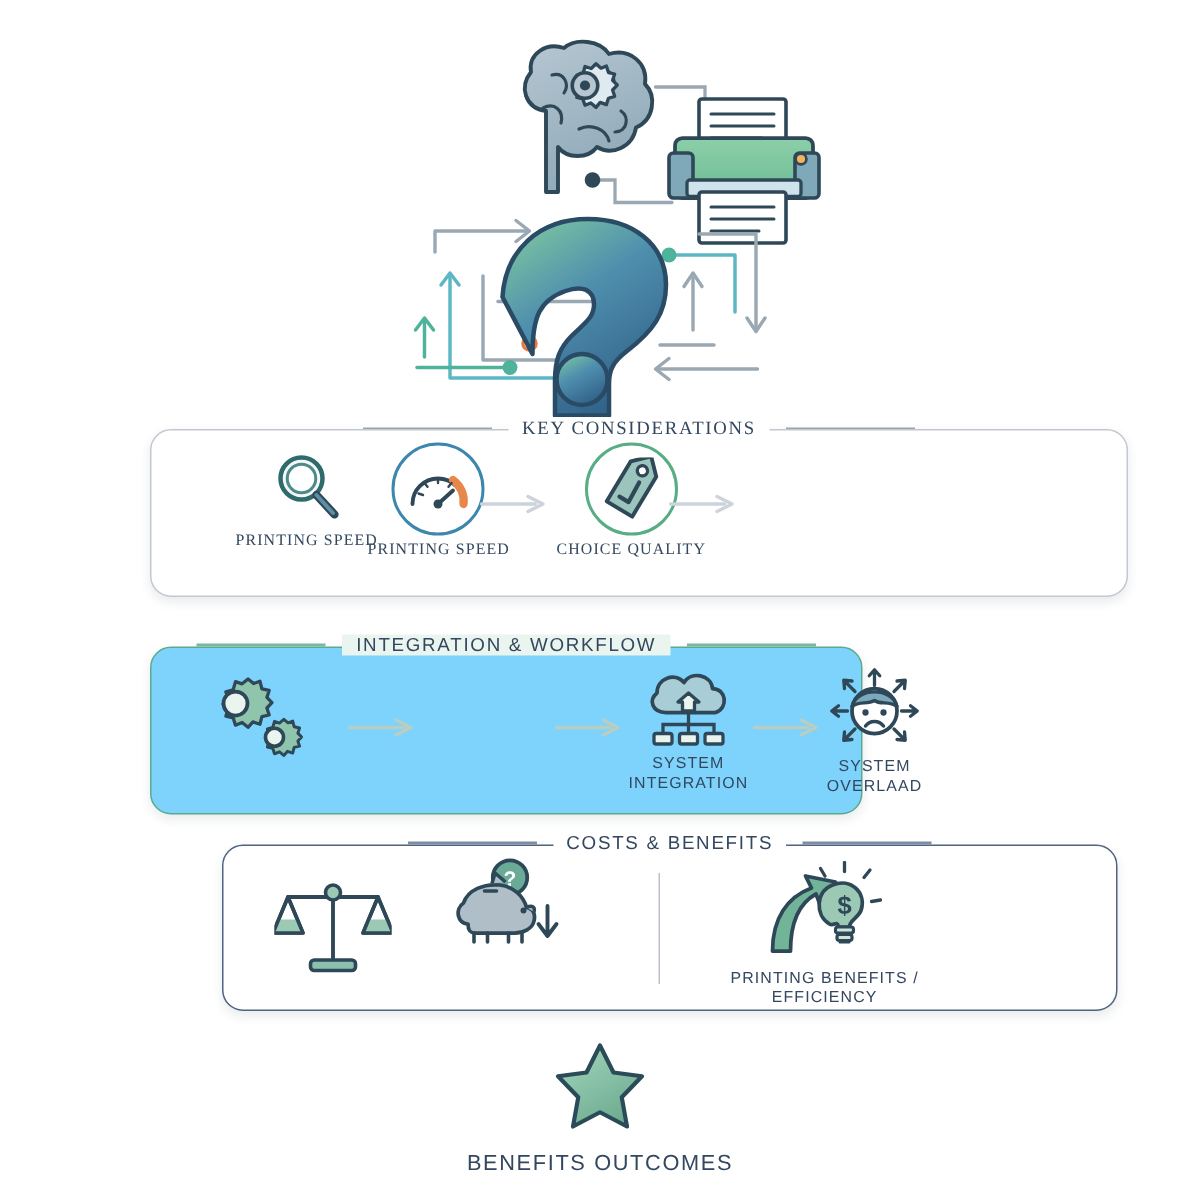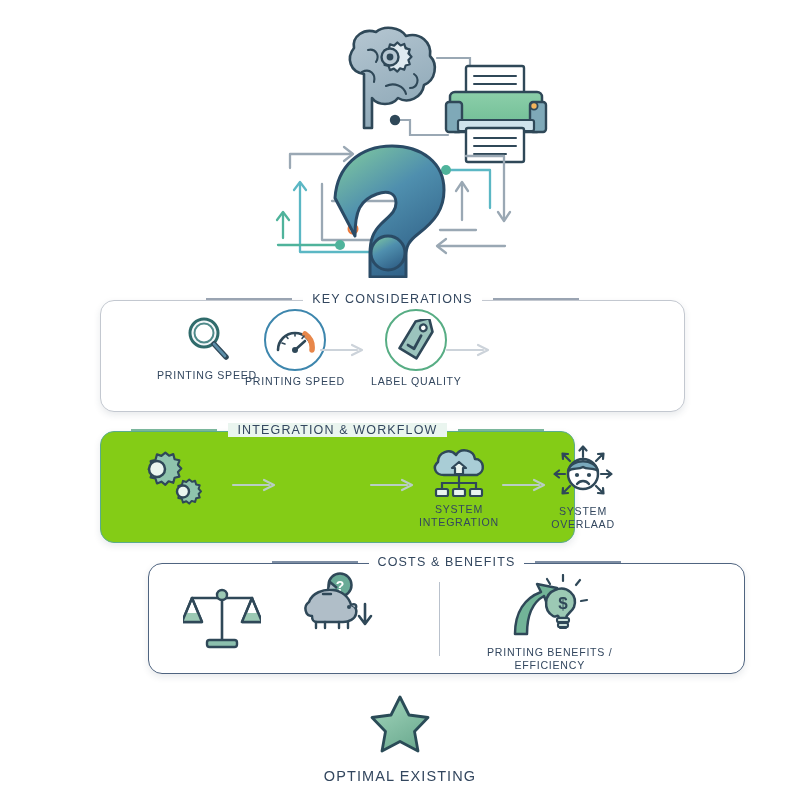--- a/index.html
+++ b/index.html
@@ -24,27 +24,28 @@
   
   .panel {
     position: absolute;
     border-radius: 14px;
     background: #ffffff;
   }
   .panel-shadow {
     box-shadow: 0 3px 7px rgba(30,45,70,0.10);
   }
   #panel-key {
-    left: 100px; top: 300px; width: 585px; height: 112px;
+    left: 100px; top: 286px; width: 652px; height: 112px;
     border: 1.6px solid #c3c8d0;
+    font-family: Liberation Serif, serif;
   }
   #panel-integration {
     left: 100px; top: 431px; width: 475px; height: 112px;
     border: 1.7px solid #5aab8e;
-    background: #84cc16;
+    background: #7dd3fc;
   }
   #panel-costs {
     left: 100px; top: 563px; width: 597px; height: 111px;
     border: 1.7px solid #4f6480;
     margin-left: 48px;
   }
 
   .panel-title-wrap {
     position: absolute;
     top: -9px; left: 0; width: 100%;
@@ -273,21 +274,21 @@
     </svg>
 
     <div class="item k-item-2">
       <div class="ring ring-green">
         <svg class="item-icon" width="42" height="42" viewBox="0 0 42 42">
           <path d="M25 3 L39 3 L39 17 L17 39 L3 25 Z" transform="rotate(-14 21 21)" fill="#9bc4bd" stroke="#2f4858" stroke-width="2.6" stroke-linejoin="round"></path>
           <circle cx="31" cy="11" r="3.4" transform="rotate(-14 21 21)" fill="#ffffff" stroke="#2f4858" stroke-width="2.2"></circle>
           <path d="M12 24 L17 29 L27 18" transform="rotate(-14 21 21)" fill="none" stroke="#2f4858" stroke-width="2.8" stroke-linecap="round" stroke-linejoin="round"></path>
         </svg>
       </div>
-      <div class="item-label">LABEL QUALITY</div>
+      <div class="item-label">CHOICE QUALITY</div>
     </div>
 
     <svg class="arrow-connector k-arrow-2" width="48" height="14" viewBox="0 0 48 14">
       <line x1="2" y1="7" x2="38" y2="7" stroke="#ccd3da" stroke-width="2.2" stroke-linecap="round"></line>
       <path d="M33 2 L43 7 L33 12" fill="none" stroke="#ccd3da" stroke-width="2.2" stroke-linecap="round" stroke-linejoin="round"></path>
     </svg>
 
   </div>
 
   <div class="panel panel-shadow" id="panel-integration">
@@ -429,16 +430,16 @@
       <div class="item-label">PRINTING BENEFITS /
 EFFICIENCY</div>
     </div>
   </div>
 
   <div id="outcome">
     <svg width="62" height="60" viewBox="0 0 62 60">
       <path d="M31 3 L40 21 L59 23.5 L45.5 37.5 L49 57 L31 47.5 L13 57
                L16.5 37.5 L3 23.5 L22 21 Z" fill="url(#gStar)" stroke="#2a4b57" stroke-width="2.8" stroke-linejoin="round"></path>
     </svg>
-    <div id="outcome-label">OPTIMAL EXISTING</div>
+    <div id="outcome-label">BENEFITS OUTCOMES</div>
   </div>
 
 </div>
 
 </body></html>

